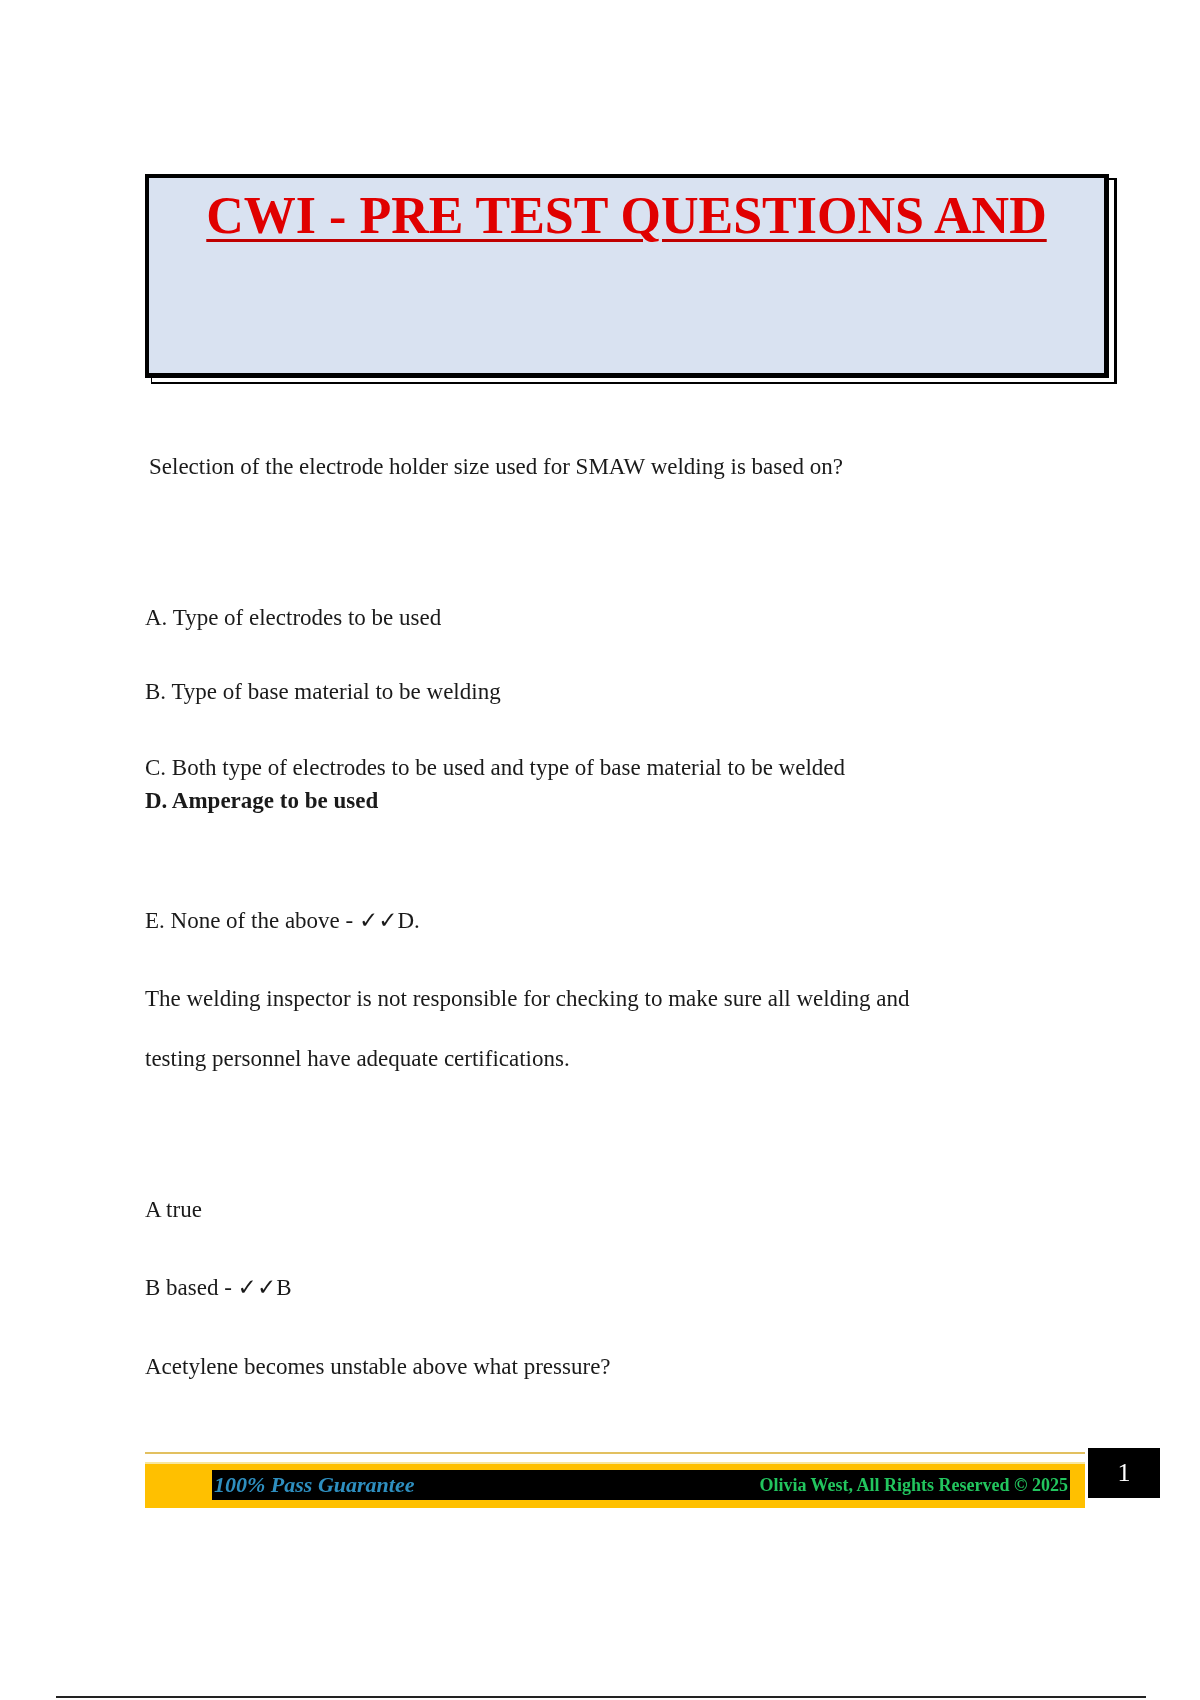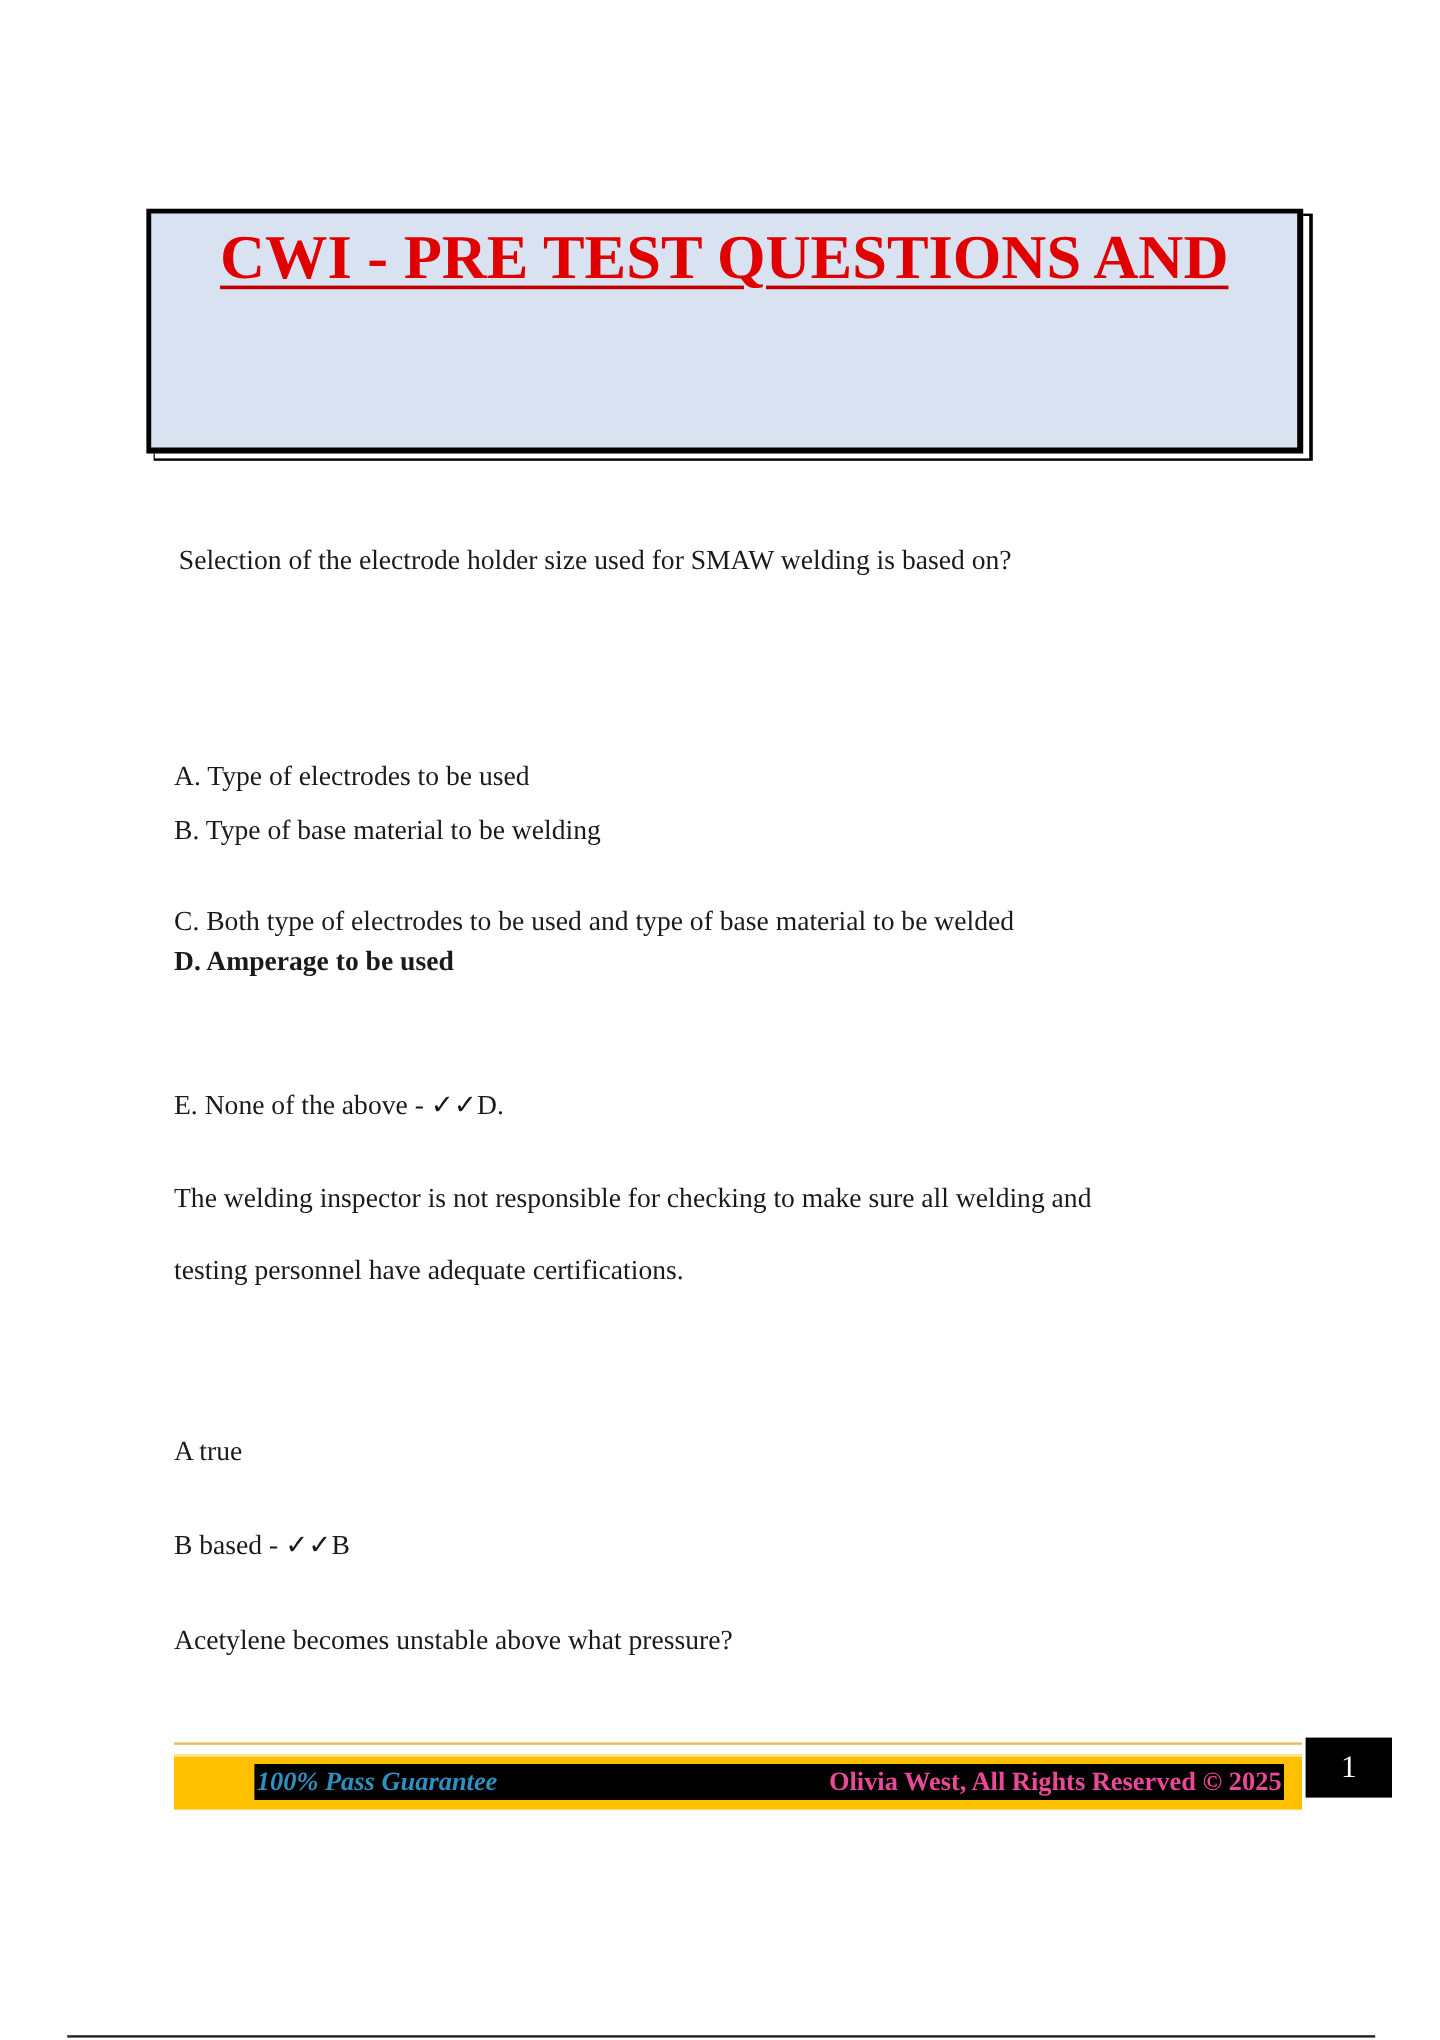--- a/index.html
+++ b/index.html
@@ -1,46 +1,46 @@
 <!DOCTYPE html>
 <html><head>
 <meta charset="utf-8">
 <style>
   html, body { margin:0; padding:0; }
   body { width:1200px; height:1700px; background:#ffffff; position:relative; overflow:hidden;
          font-family:"Liberation Serif","DejaVu Serif",serif; color:#1a1a1a; }
-  .title-frame { position:absolute; left:122px; top:174px; width:955px; height:195px;
+  .title-frame { position:absolute; left:145px; top:174px; width:955px; height:195px;
          background:#d9e2f1; border:4px solid #000; border-right:5px solid #000; border-bottom:5px solid #000;
          box-shadow:6px 5px 0 -1px #fff, 7px 5px 0 1px #000; }
   .title-line { position:absolute; left:0; width:100%; text-align:center; color:#e00000;
          font-weight:bold; font-size:52px; line-height:60px; }
   .title-line span { text-decoration:underline; text-decoration-thickness:3px; text-underline-offset:6px; text-decoration-color:#c00000; }
   .t1 { top:8px; }
   .t2 { top:102px; }
   .txt { position:absolute; left:145px; font-size:23px; line-height:30px; white-space:nowrap; }
   .footer-line { position:absolute; left:145px; top:1452px; width:940px; height:2px; background:#e2c060; }
   .footer-bar { position:absolute; left:145px; top:1462px; width:940px; height:44px; background:#ffc000;
          border-top:2px solid #f7e7a0; }
   .footer-black { position:absolute; left:212px; top:1470px; width:858px; height:30px; background:#000;
          display:flex; justify-content:space-between; align-items:center; padding:12px 2px; box-sizing:border-box; }
   .footer-left { color:#2e8fc0; font-style:italic; font-weight:bold; font-size:22px; }
-  .footer-right { color:#ec4899; font-weight:bold; font-size:22px; }
+  .footer-right { color:#22c55e; font-weight:bold; font-size:18px; }
   .page-box { position:absolute; left:1088px; top:1448px; width:72px; height:50px; background:#000; color:#fff;
          font-size:26px; display:flex; align-items:center; justify-content:center; }
   .bottom-rule { position:absolute; left:56px; top:1696px; width:1090px; height:2px; background:#222; }
 </style>
 </head>
 <body>
 
 <div class="title-frame">
   <div class="title-line t1"><span>CWI - PRE TEST QUESTIONS AND</span></div>
 </div>
 
 <div class="txt" style="left:149px; top:452px;">Selection of the electrode holder size used for SMAW welding is based on?</div>
-<div class="txt" style="top:603px;margin-top:29px;">A. Type of electrodes to be used</div>
+<div class="txt" style="top:603px;">A. Type of electrodes to be used</div>
 <div class="txt" style="top:677px;">B. Type of base material to be welding</div>
 <div class="txt" style="top:753px;">C. Both type of electrodes to be used and type of base material to be welded</div>
 <div class="txt" style="top:786px;font-weight:bold;">D. Amperage to be used</div>
 <div class="txt" style="top:906px;">E. None of the above - ✓✓D.</div>
 
 <div class="txt" style="top:984px;">The welding inspector is not responsible for checking to make sure all welding and</div>
 <div class="txt" style="top:1044px;">testing personnel have adequate certifications.</div>
 <div class="txt" style="top:1195px;">A true</div>
 <div class="txt" style="top:1273px;">B based - ✓✓B</div>
 

